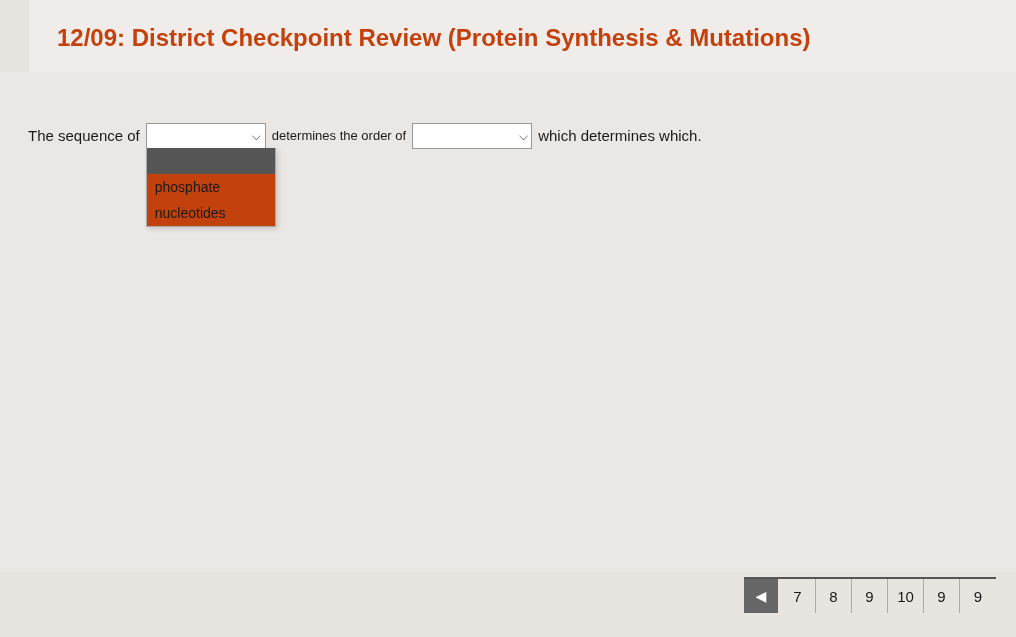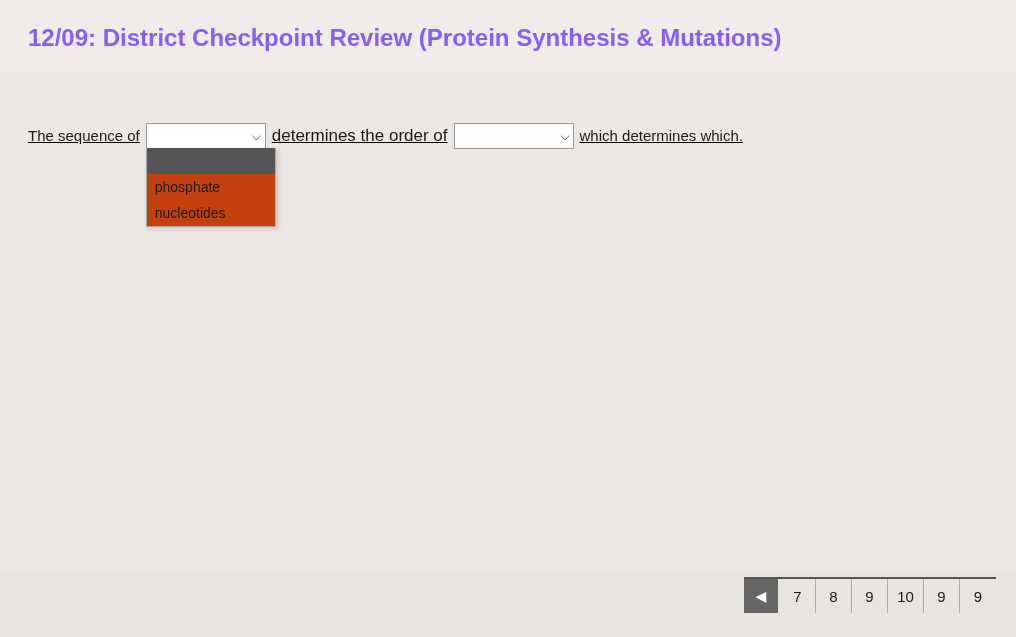--- a/index.html
+++ b/index.html
@@ -13,40 +13,40 @@
       height: 637px;
       background-color: #e8e4e0;
       font-family: Arial, sans-serif;
       overflow: hidden;
       position: relative;
     }
 
     .page-title {
       font-size: 24px;
       font-weight: 600;
-      color: #8b5cf6;
+      color: #c2410c;
       padding: 24px 28px 20px 28px;
       background-color: #f0ecea;
       border-bottom: none;
+      margin-left: 29px;
     }
 
     .main-content {
       padding: 40px 28px 20px 28px;
       background-color: #ebe7e4;
       min-height: 500px;
     }
 
     .question-row {
       display: flex;
       align-items: center;
       flex-wrap: nowrap;
       gap: 6px;
       position: relative;
       margin-top: 10px;
-      text-decoration: underline;
     }
 
     .question-label {
       font-size: 15px;
       color: #1a1a1a;
       white-space: nowrap;
     }
 
     .dropdown-wrapper {
       position: relative;
@@ -122,21 +122,21 @@
 
     .dropdown-list-item {
       padding: 5px 8px;
       font-size: 14px;
       color: #1a1a1a;
       cursor: pointer;
       white-space: nowrap;
     }
 
     .determines-text {
-      font-size: 17px;
+      font-size: 13px;
       color: #1a1a1a;
       white-space: nowrap;
     }
 
     .which-text {
       font-size: 15px;
       color: #1a1a1a;
       white-space: nowrap;
     }
 

